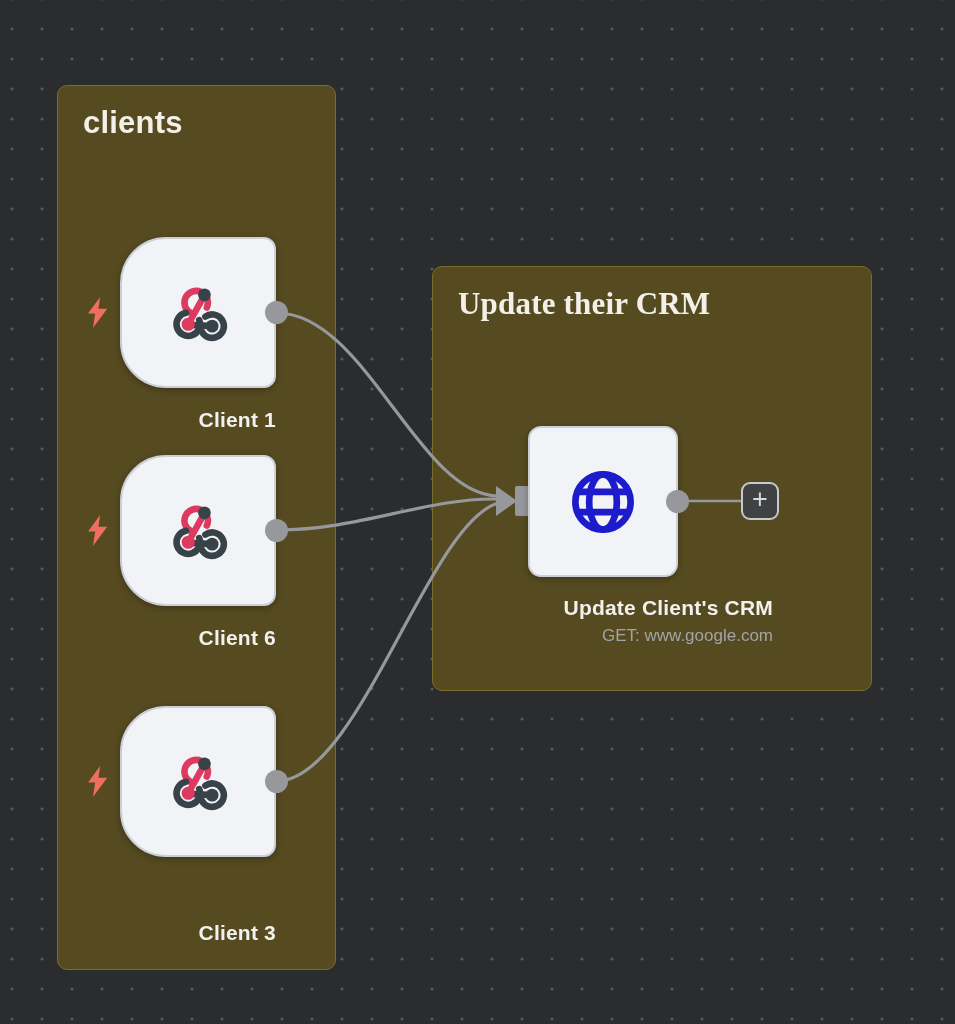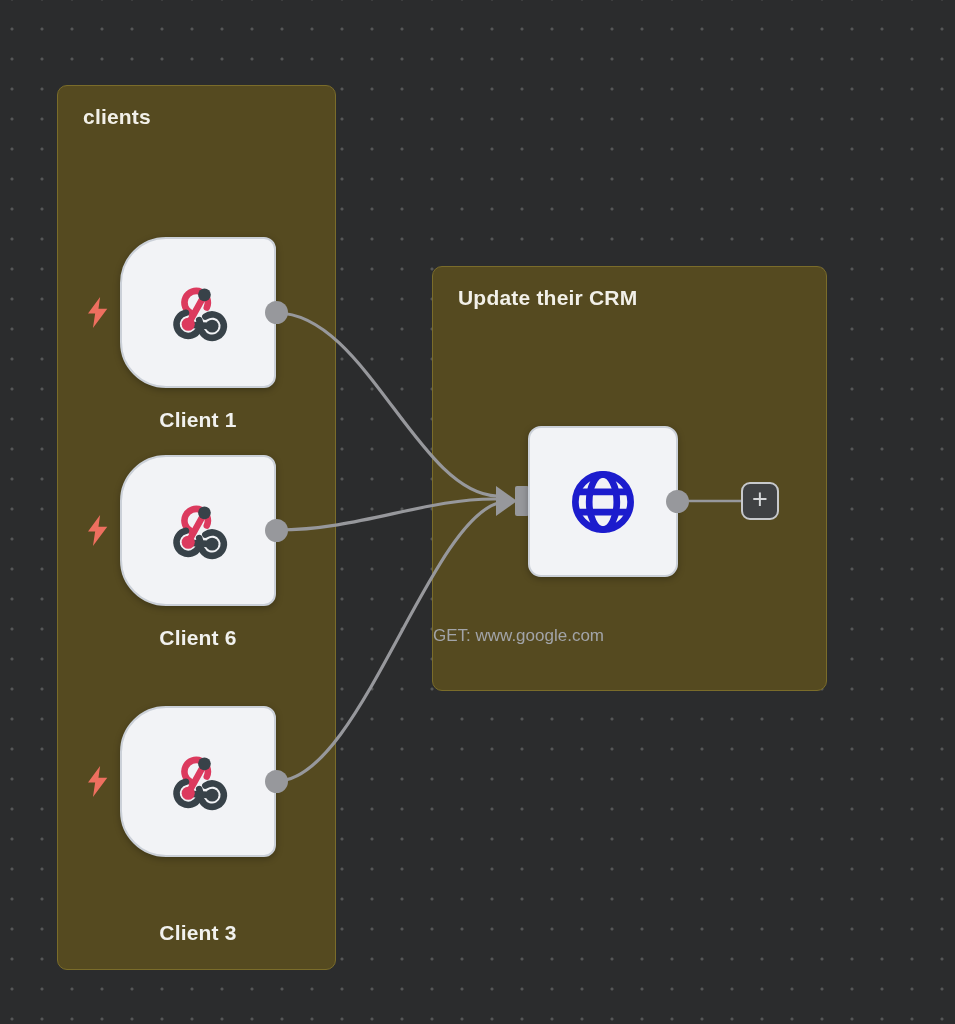--- a/index.html
+++ b/index.html
@@ -15,47 +15,47 @@
     background-position:-3px 14px;
   }
   .group{
     position:absolute;
     background:var(--group_fill,#554a20);
     border:1px solid var(--group_border,#7a6c2a);
     border-radius:10px;
   }
   .group-title{
     padding:19px 25px;
-    font-size:21px;
+    font-size:31px;
     font-weight:700;
     letter-spacing:.2px;
     color:var(--group_title,#f2f0e8);
   }
   .conn-svg{position:absolute;left:0;top:0;width:955px;height:1024px;pointer-events:none;}
   .conn-svg path, .conn-svg polygon, .conn-svg line{pointer-events:auto;}
   .node{
     position:absolute;
     background:var(--node_fill,#f2f3f6);
     border:2px solid var(--node_border,#cbd0d8);
     box-shadow:0 2px 7px rgba(0,0,0,.28);
   }
   .node.trigger{width:156px;height:151px;border-radius:46px 12px 12px 46px;}
   .node.square{width:150px;height:151px;border-radius:13px;}
   .node-icon{position:absolute;display:block;}
   .node-label{
     position:absolute;
-    text-align:center;
+    text-align:right;
     font-size:21px;
     font-weight:700;
     color:var(--label,#f1f1ee);
     letter-spacing:.2px;
   }
   .node-sublabel{
     position:absolute;
-    text-align:left;
+    text-align:right;
     font-size:17px;
     font-weight:400;
     color:var(--sublabel,#a2a4a8);
   }
   .out-dot{
     position:absolute;
     width:23px;height:23px;border-radius:50%;
     background:var(--connector,#97989c);
   }
   .in-port{
@@ -82,21 +82,21 @@
 </style>
 </head>
 <body>
 
 <div class="canvas">
 
   <div class="group" style="left:57px;top:85px;width:279px;height:885px;">
     <div class="group-title">clients</div>
   </div>
 
-  <div class="group" style="left:432px;top:266px;width:395px;height:425px;">
+  <div class="group" style="left:432px;top:266px;width:440px;height:425px;font-family:Liberation Serif, serif;">
     <div class="group-title">Update their CRM</div>
   </div>
 
   <svg class="conn-svg" viewBox="0 0 955 1024" xmlns="http://www.w3.org/2000/svg">
     <path d="M 277 313 C 365 313, 418 494, 497 496" fill="none" style="stroke:var(--connector,#97989c)" stroke-width="3.2"></path>
     <path d="M 277 530 C 360 530, 425 498, 497 499" fill="none" style="stroke:var(--connector,#97989c)" stroke-width="3.2"></path>
     <path d="M 277 781 C 358 781, 428 524, 498 503" fill="none" style="stroke:var(--connector,#97989c)" stroke-width="3.2"></path>
     <polygon points="496,486 496,516 517,501" style="fill:var(--connector,#97989c)"></polygon>
     <line x1="678" y1="501" x2="741" y2="501" style="stroke:var(--connector,#97989c)" stroke-width="2.6"></line>
   </svg>
@@ -166,19 +166,20 @@
     <svg class="node-icon" style="left:39px;top:40px;width:68px;height:68px;" viewBox="0 0 64 64">
       <g fill="none" stroke-width="6.3" style="stroke:var(--globe_blue,#1c1ccd)">
         <circle cx="32" cy="32" r="26"></circle>
         <ellipse cx="32" cy="32" rx="13" ry="26"></ellipse>
         <path d="M 8 22.5 H 56"></path>
         <path d="M 8 41.5 H 56"></path>
       </g>
     </svg>
   </div>
   <div class="out-dot" style="left:666px;top:490px;"></div>
+  <div class="node-label" style="left:433px;top:596px;width:340px;">Update Client's CRM</div>
   <div class="node-sublabel" style="left:433px;top:626px;width:340px;">GET: www.google.com</div>
 
   <div class="plus-btn">
     <span>+</span>
   </div>
 
 </div>
 
 </body></html>

